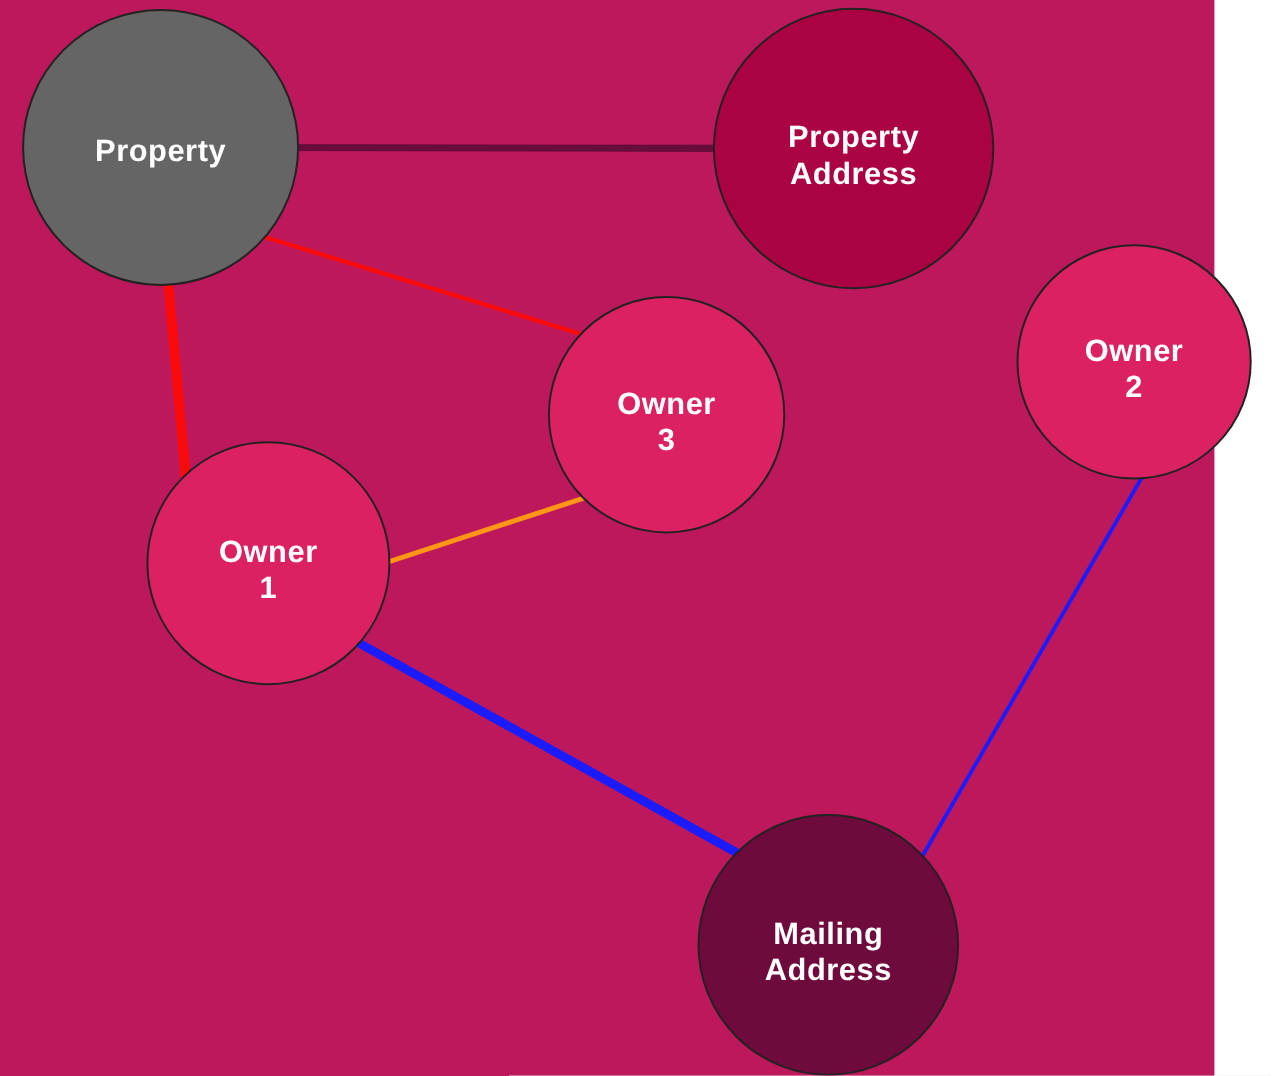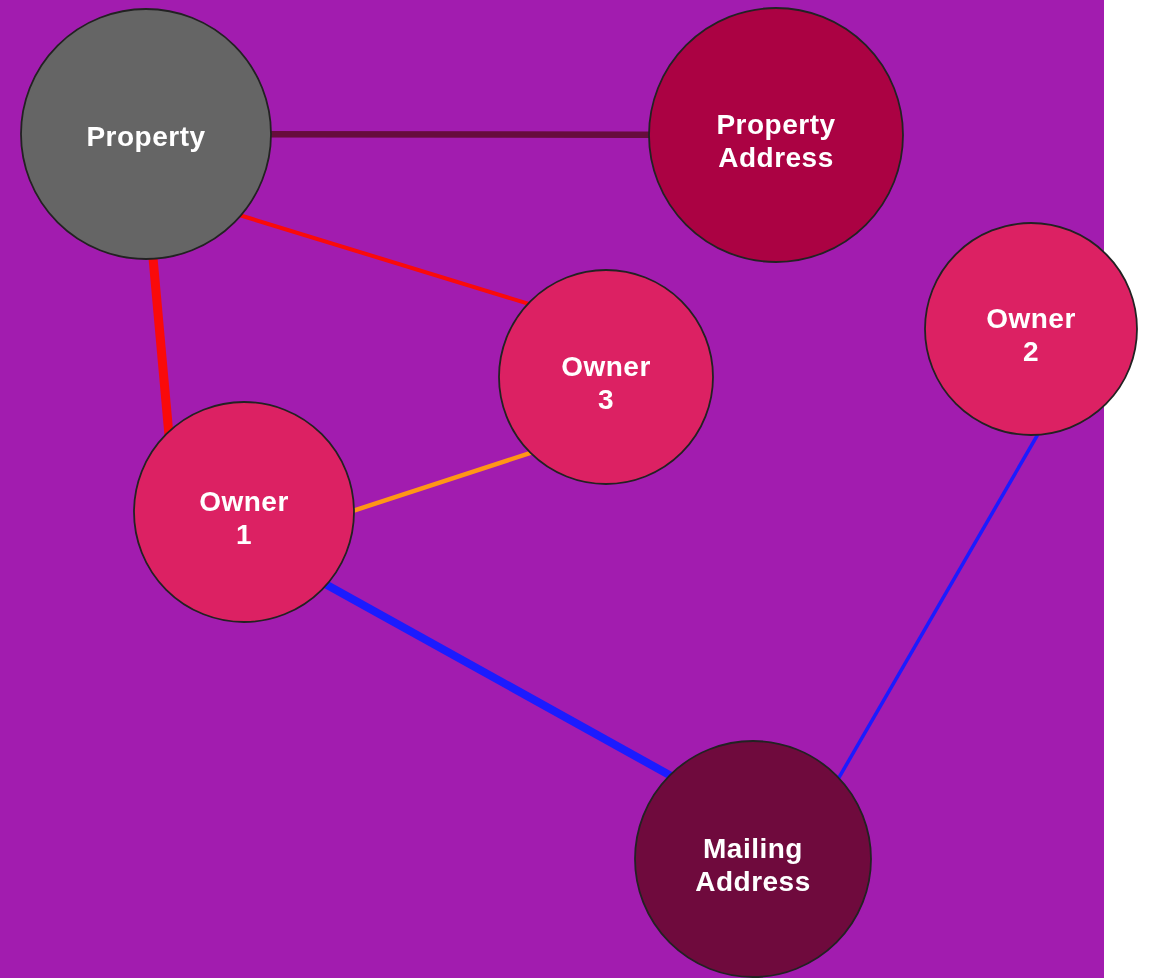--- a/index.html
+++ b/index.html
@@ -8,21 +8,21 @@
     background: #ffffff;
     width: 1160px;
     height: 978px;
     overflow: hidden;
     font-family: "Liberation Sans", sans-serif;
   }
   .stage {
     position: relative;
     width: 1104px;
     height: 978px;
-    background: #a21caf;
+    background: #be185d;
   }
   svg { display: block; }
   .edge-line {
     fill: none;
     stroke-linecap: butt;
   }
   .node-circle {
     stroke-width: 1.8px;
   }
   .node-label {

